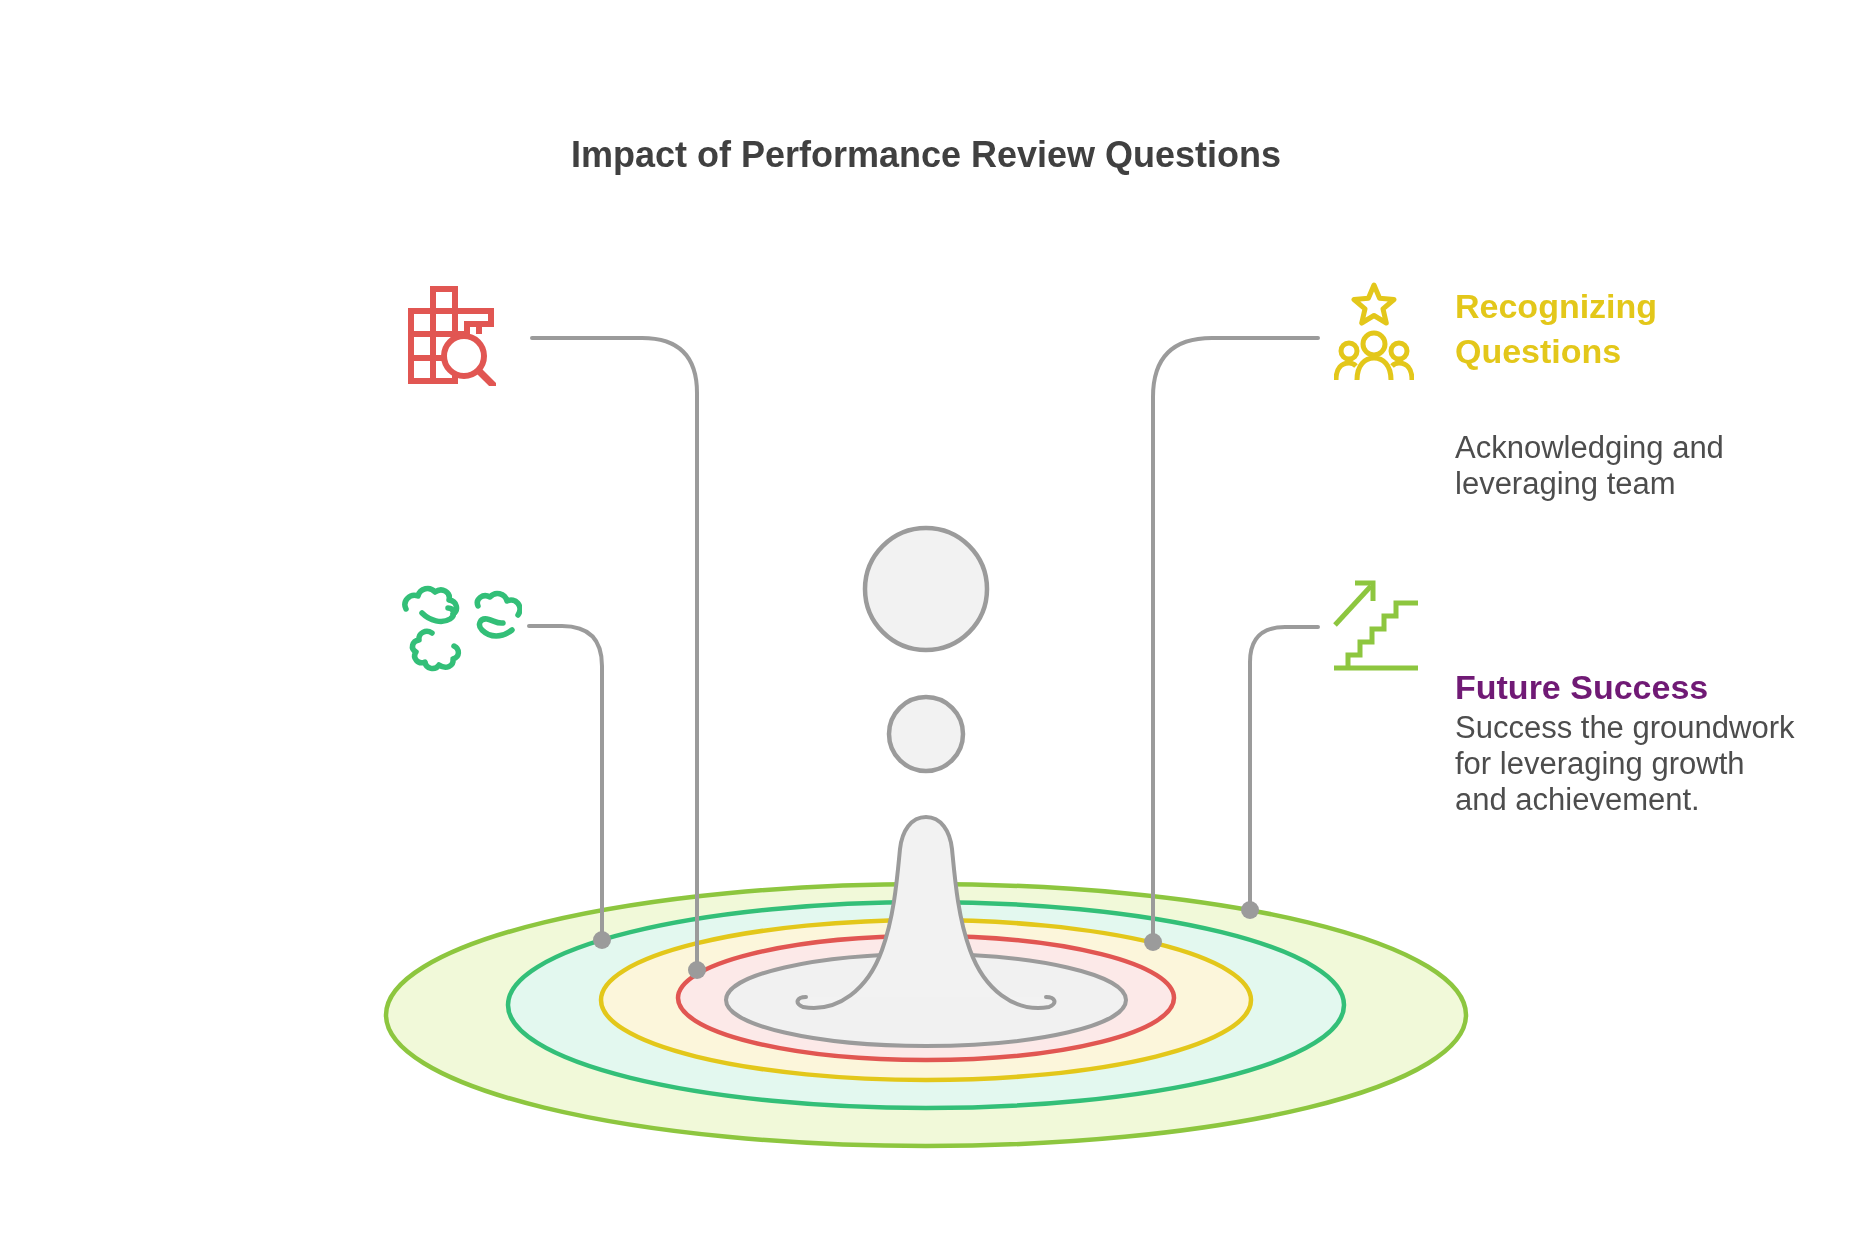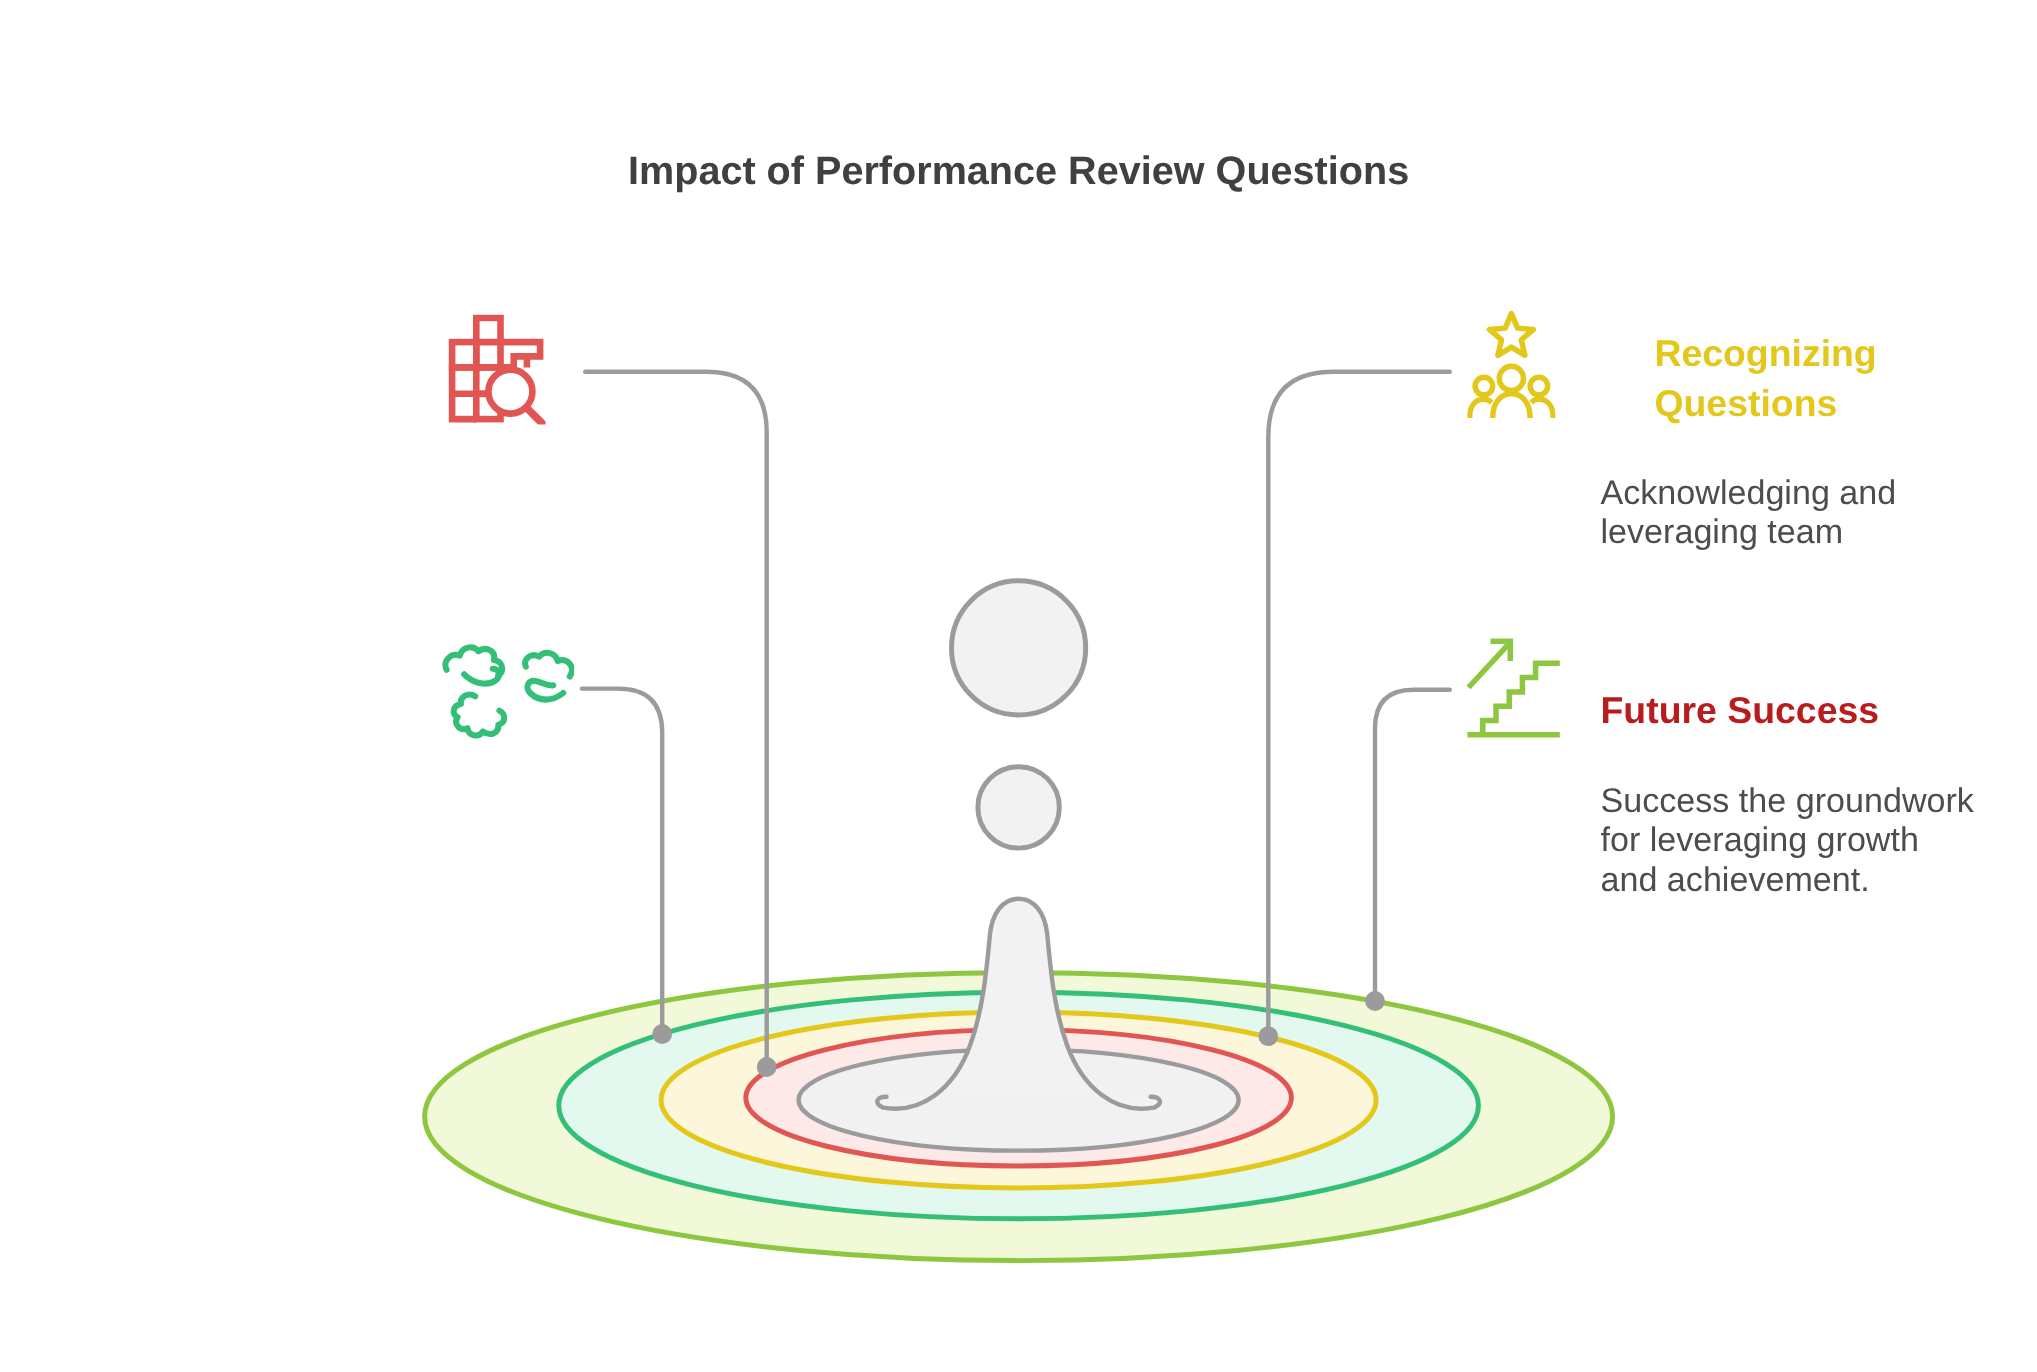--- a/index.html
+++ b/index.html
@@ -5,21 +5,21 @@
   html,body{margin:0;padding:0;background:#fff;}
   #stage{position:relative;width:1852px;height:1247px;background:#ffffff;overflow:hidden;
          font-family:"Liberation Sans",sans-serif;}
   .abs{position:absolute;}
   #main-title{left:0;right:0;top:94px;text-align:center;font-size:36px;font-weight:bold;
               color:#404040;letter-spacing:0px;margin-top:40px;}
   .sec-title{font-size:34px;font-weight:bold;line-height:45px;}
   .sec-desc{font-size:31px;line-height:36px;color:#4D4D4D;}
   .left-align{text-align:left;}
   .t-yellow{color:#E3C71A;}
-  .t-lime{color:#b91c1c;}
+  .t-lime{color:#701a75;margin-top:41px;}
   svg{display:block;}
 </style>
 </head>
 <body>
 
 <div id="stage">
 
   <svg class="abs" style="left:0;top:0" width="1852" height="1247" viewBox="0 0 1852 1247">
 
     <ellipse cx="926" cy="1015" rx="540" ry="131" stroke-width="4.5" stroke="#8DC63F" fill="#F1F9D9"></ellipse>
@@ -86,21 +86,21 @@
       <g fill="none" stroke-width="5" stroke-linejoin="round" stroke="#E3C71A">
         <polygon points="40,3 45.6,16.3 60,17.5 49,26.9 52.3,41 40,33.5 27.7,41 31,26.9 20,17.5 34.4,16.3"></polygon>
         <circle cx="15" cy="69" r="8"></circle>
         <path d="M2 98 C2 86 8 81 15 81 C18 81 20 82 22 84"></path>
         <circle cx="65" cy="69" r="8"></circle>
         <path d="M78 98 C78 86 72 81 65 81 C62 81 60 82 58 84"></path>
         <circle cx="40" cy="62" r="11" fill="#FFFFFF"></circle>
         <path d="M23 98 C23 83 31 76 40 76 C49 76 57 83 57 98" fill="#FFFFFF"></path>
       </g>
     </svg>
-    <div class="abs sec-title t-yellow left-align" style="left:1504px;top:284px;width:340px;margin-top:16px;">
+    <div class="abs sec-title t-yellow left-align" style="left:1455px;top:284px;width:340px;">
       <div>Recognizing</div>
       <div>Questions</div>
     </div>
     <div class="abs sec-desc left-align" style="left:1455px;top:430px;width:380px;">
       <div>Acknowledging and</div>
       <div>leveraging team</div>
     </div>
   </div>
 
   <div class="abs" style="left:0;top:0;width:0;height:0;">

